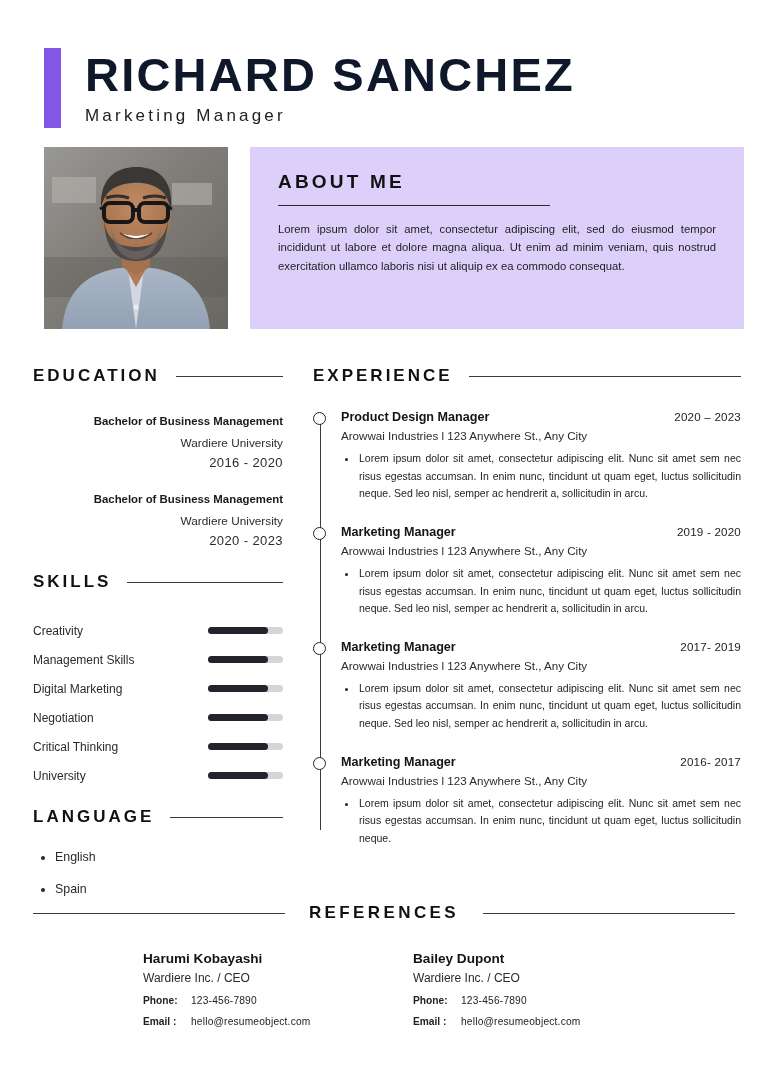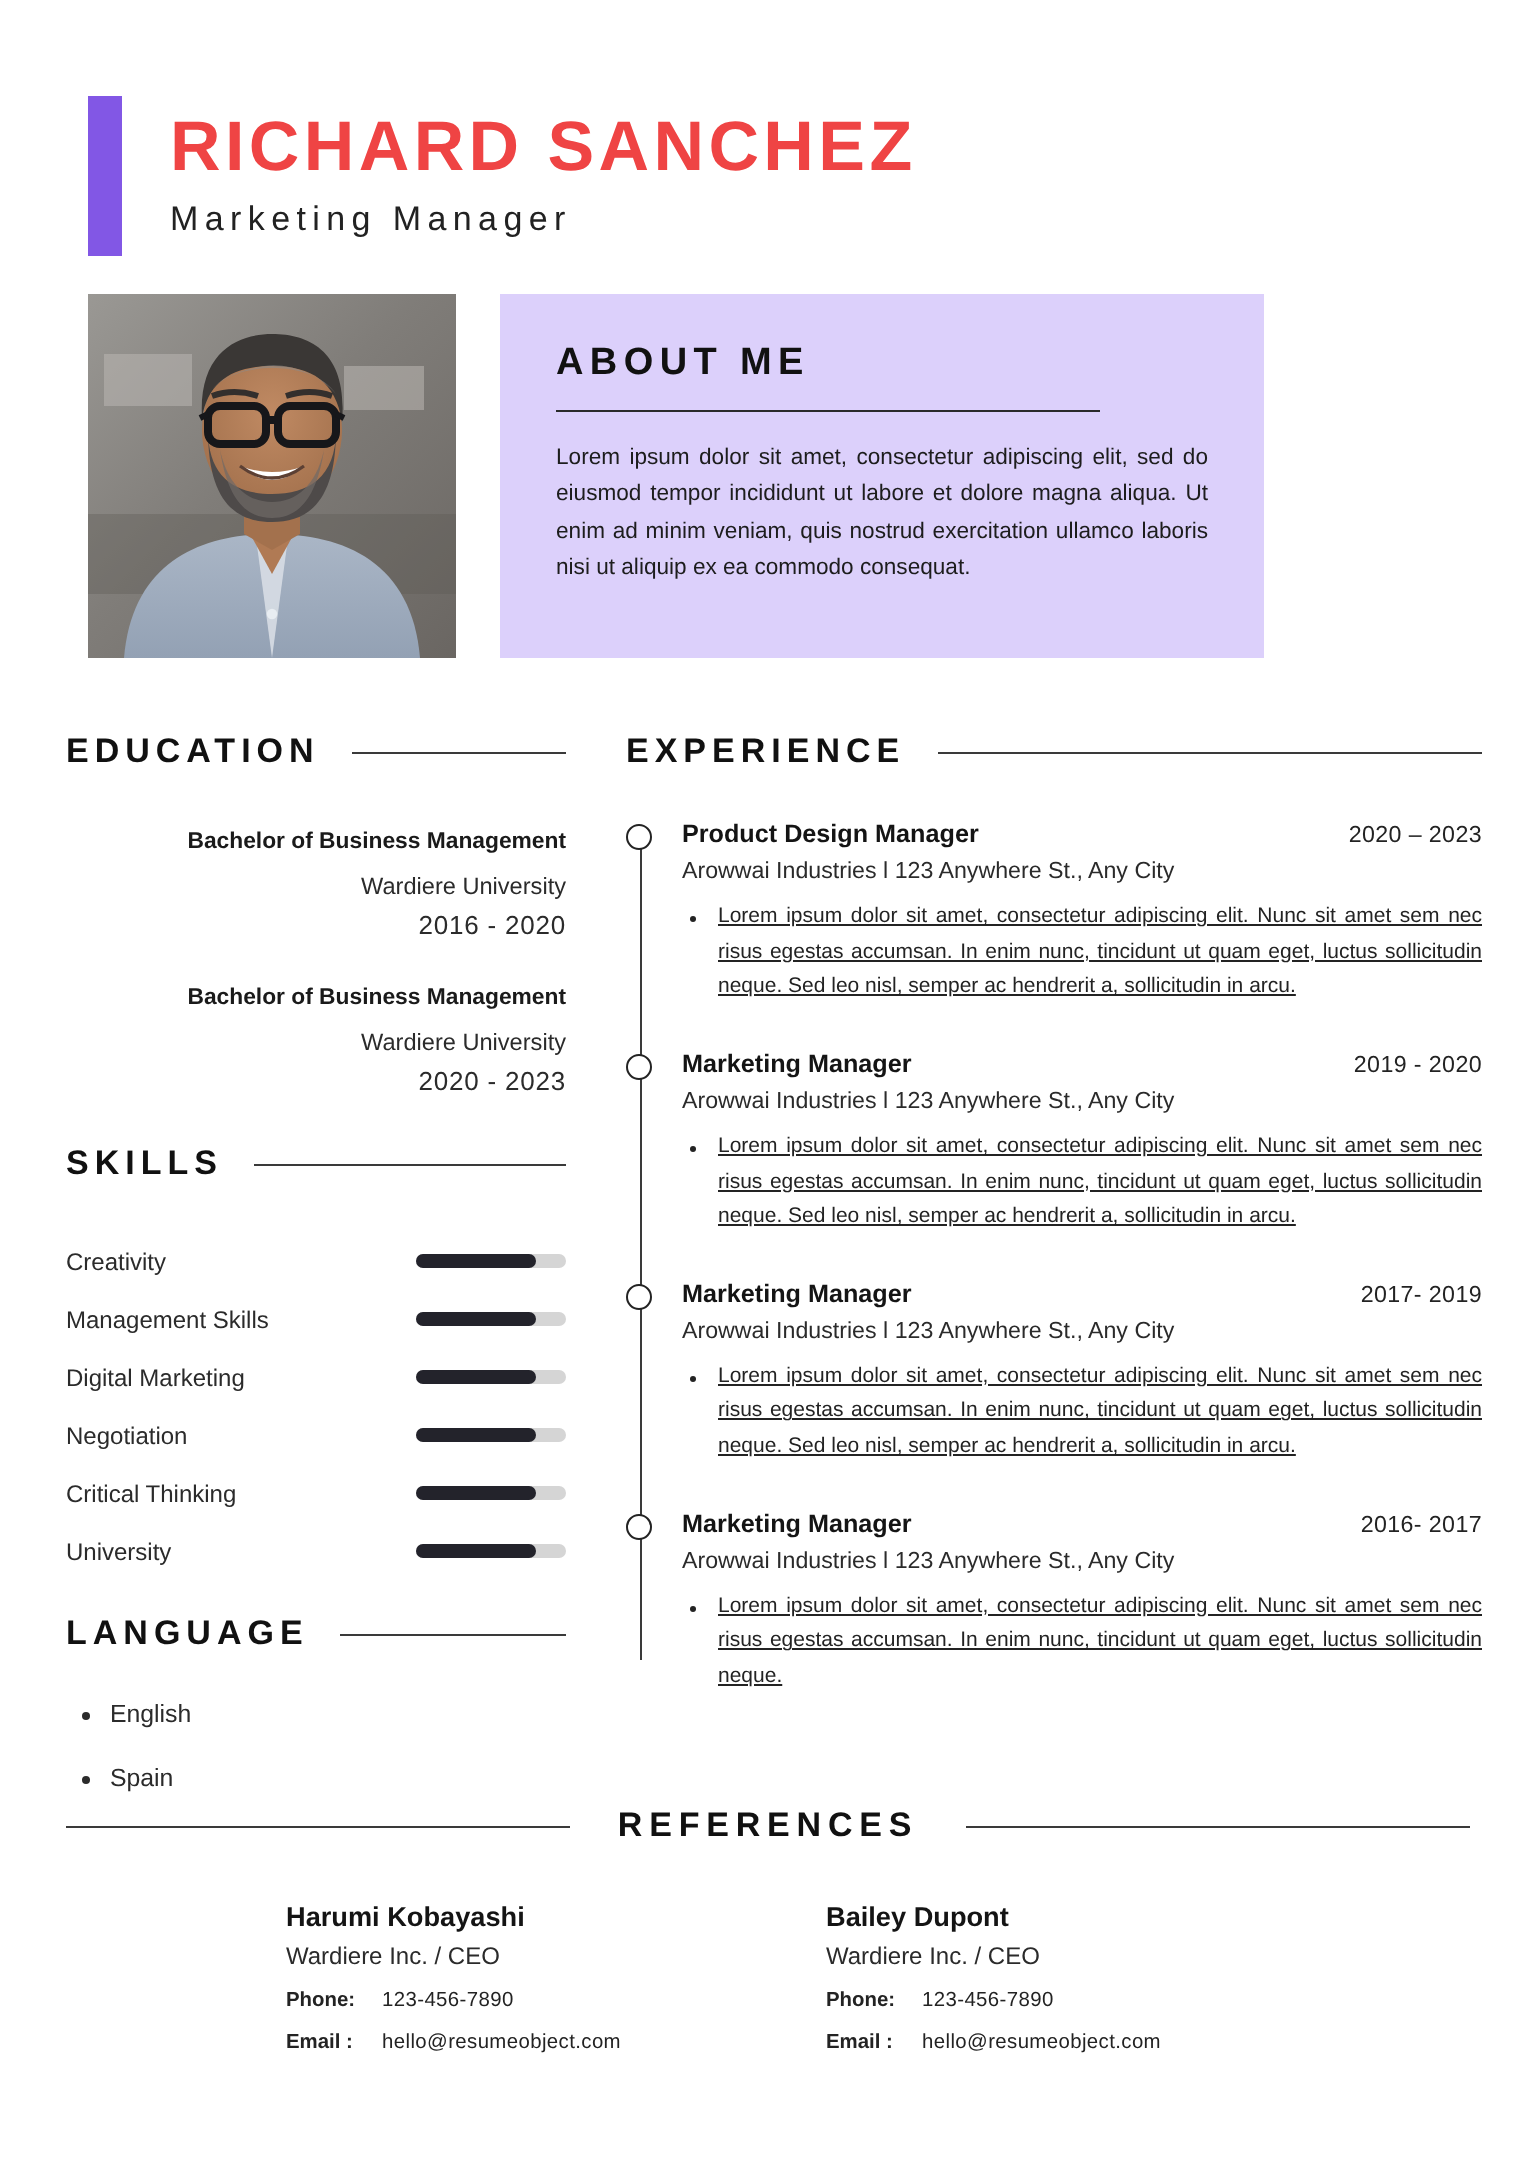--- a/index.html
+++ b/index.html
@@ -10,38 +10,38 @@
     color: #1b1b1b;
     overflow: hidden;
   }
   .page { position: relative; width: 768px; height: 1086px; background:#fff; }
 
   
   .header { position:absolute; left:44px; top:48px; width:680px; height:80px; display:flex; align-items:stretch; }
   .accent-bar { width:17px; background:#8257e5; flex:0 0 17px; }
   .header-text { padding-left:24px; display:flex; flex-direction:column; justify-content:center; }
   .name {
-    font-size:35px; font-weight:700; letter-spacing:2.2px; line-height:1.05;
-    color:#ef4444; white-space:nowrap;text-align:right;
+    font-size:47px; font-weight:700; letter-spacing:2.2px; line-height:1.05;
+    color:#0f172a; white-space:nowrap;text-align:right;
   }
   .role {
     font-size:17px; font-weight:400; letter-spacing:3.2px; color:#222;
     margin-top:7px;
   }
 
   
   .photo {
     position:absolute; left:44px; top:147px; width:184px; height:182px;
     overflow:hidden; background:#8d8c8a;
   }
   .photo svg { display:block; width:100%; height:100%; }
 
   
   .about {
-    position:absolute; left:250px; top:147px; width:382px; height:182px;
+    position:absolute; left:250px; top:147px; width:494px; height:182px;
     background:#dcd0fb; padding:24px 28px 0 28px;
   }
   .about-title { font-size:19px; font-weight:700; letter-spacing:3.2px; color:#111; }
   .about-rule { width:272px; height:1px; background:#2a2a2a; margin:12px 0 14px 0; }
   .about-body {
     font-size:11.3px; line-height:1.62; color:#1d1d1d; text-align:justify;
   }
 
   
   .sec-head { display:flex; align-items:center; }
@@ -79,21 +79,21 @@
   .exp-item:last-child { margin-bottom:0; }
   .exp-dot {
     position:absolute; left:-28px; top:2px; width:13px; height:13px;
     border:1.6px solid #232323; border-radius:50%; background:#fff;
   }
   .exp-top { display:flex; align-items:baseline; justify-content:space-between; }
   .exp-title { font-size:12.6px; font-weight:700; color:#141414; }
   .exp-date { font-size:11.6px; color:#232323; white-space:nowrap; letter-spacing:.2px; }
   .exp-company { font-size:11.6px; color:#2b2b2b; margin-top:5px; }
   .exp-bullets { list-style:none; margin-top:8px; }
-  .exp-bullets li { position:relative; padding-left:18px; font-size:10.5px; line-height:1.68; color:#232323; text-align:justify;text-decoration:underline; }
+  .exp-bullets li { position:relative; padding-left:18px; font-size:10.5px; line-height:1.68; color:#232323; text-align:justify; }
   .exp-bullets li::before {
     content:""; position:absolute; left:4px; top:8px; width:3.2px; height:3.2px;
     background:#232323; border-radius:50%;
   }
 
   
   .refs { position:absolute; left:33px; top:903px; width:702px; }
   .refs-head { display:flex; align-items:center; }
   .refs-head .r { height:1px; background:#3a3a3a; flex:1 1 auto; }
   .refs-head .t { font-size:17px; font-weight:700; letter-spacing:3.4px; color:#111; padding:0 24px; white-space:nowrap; }

